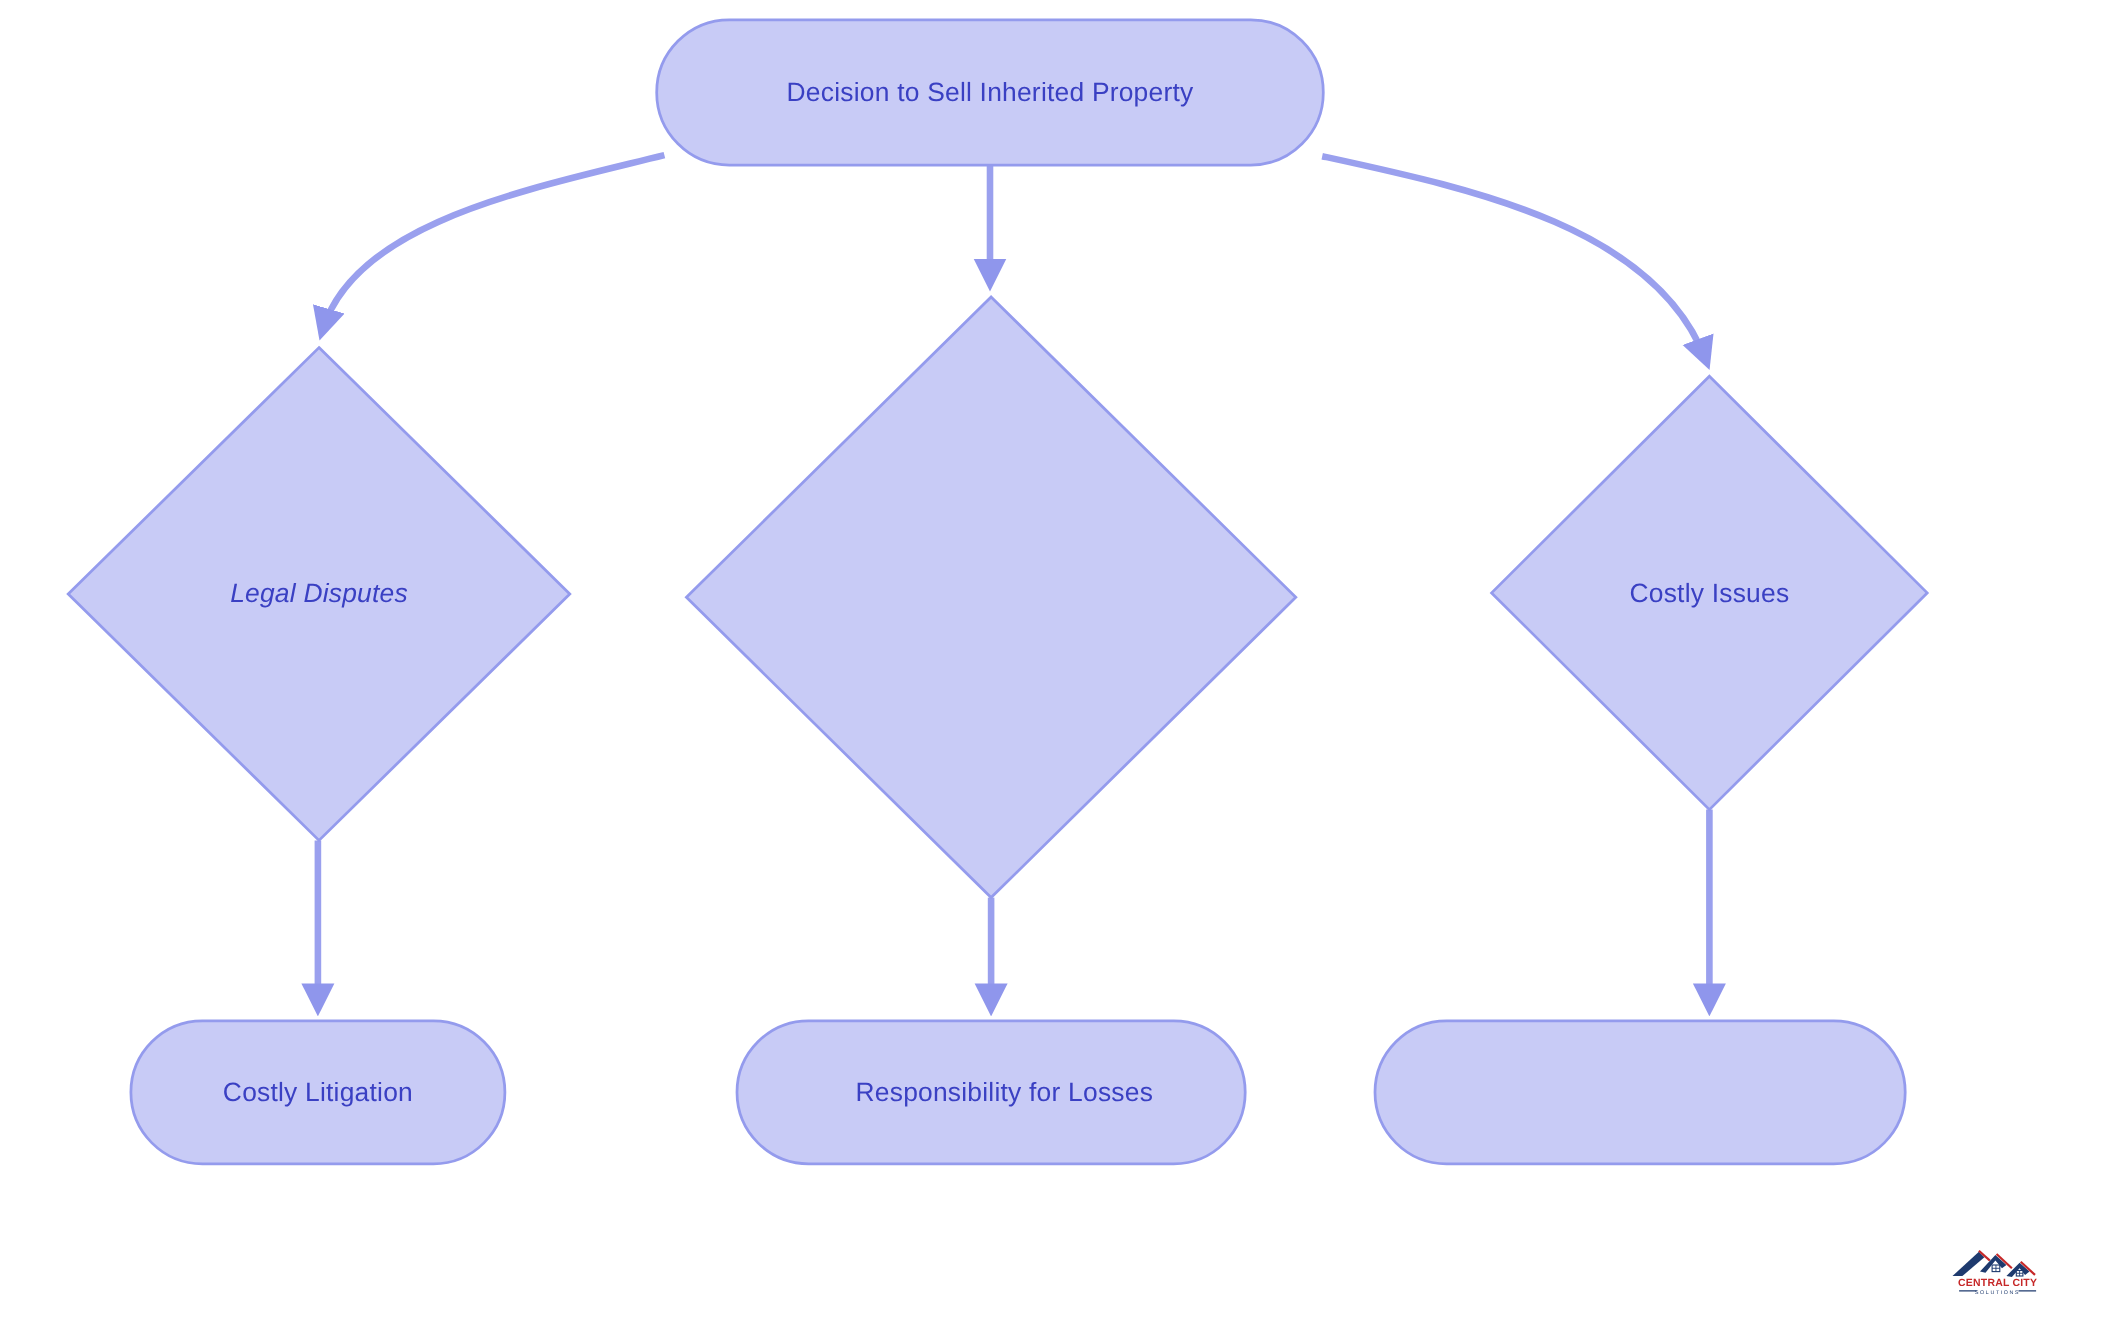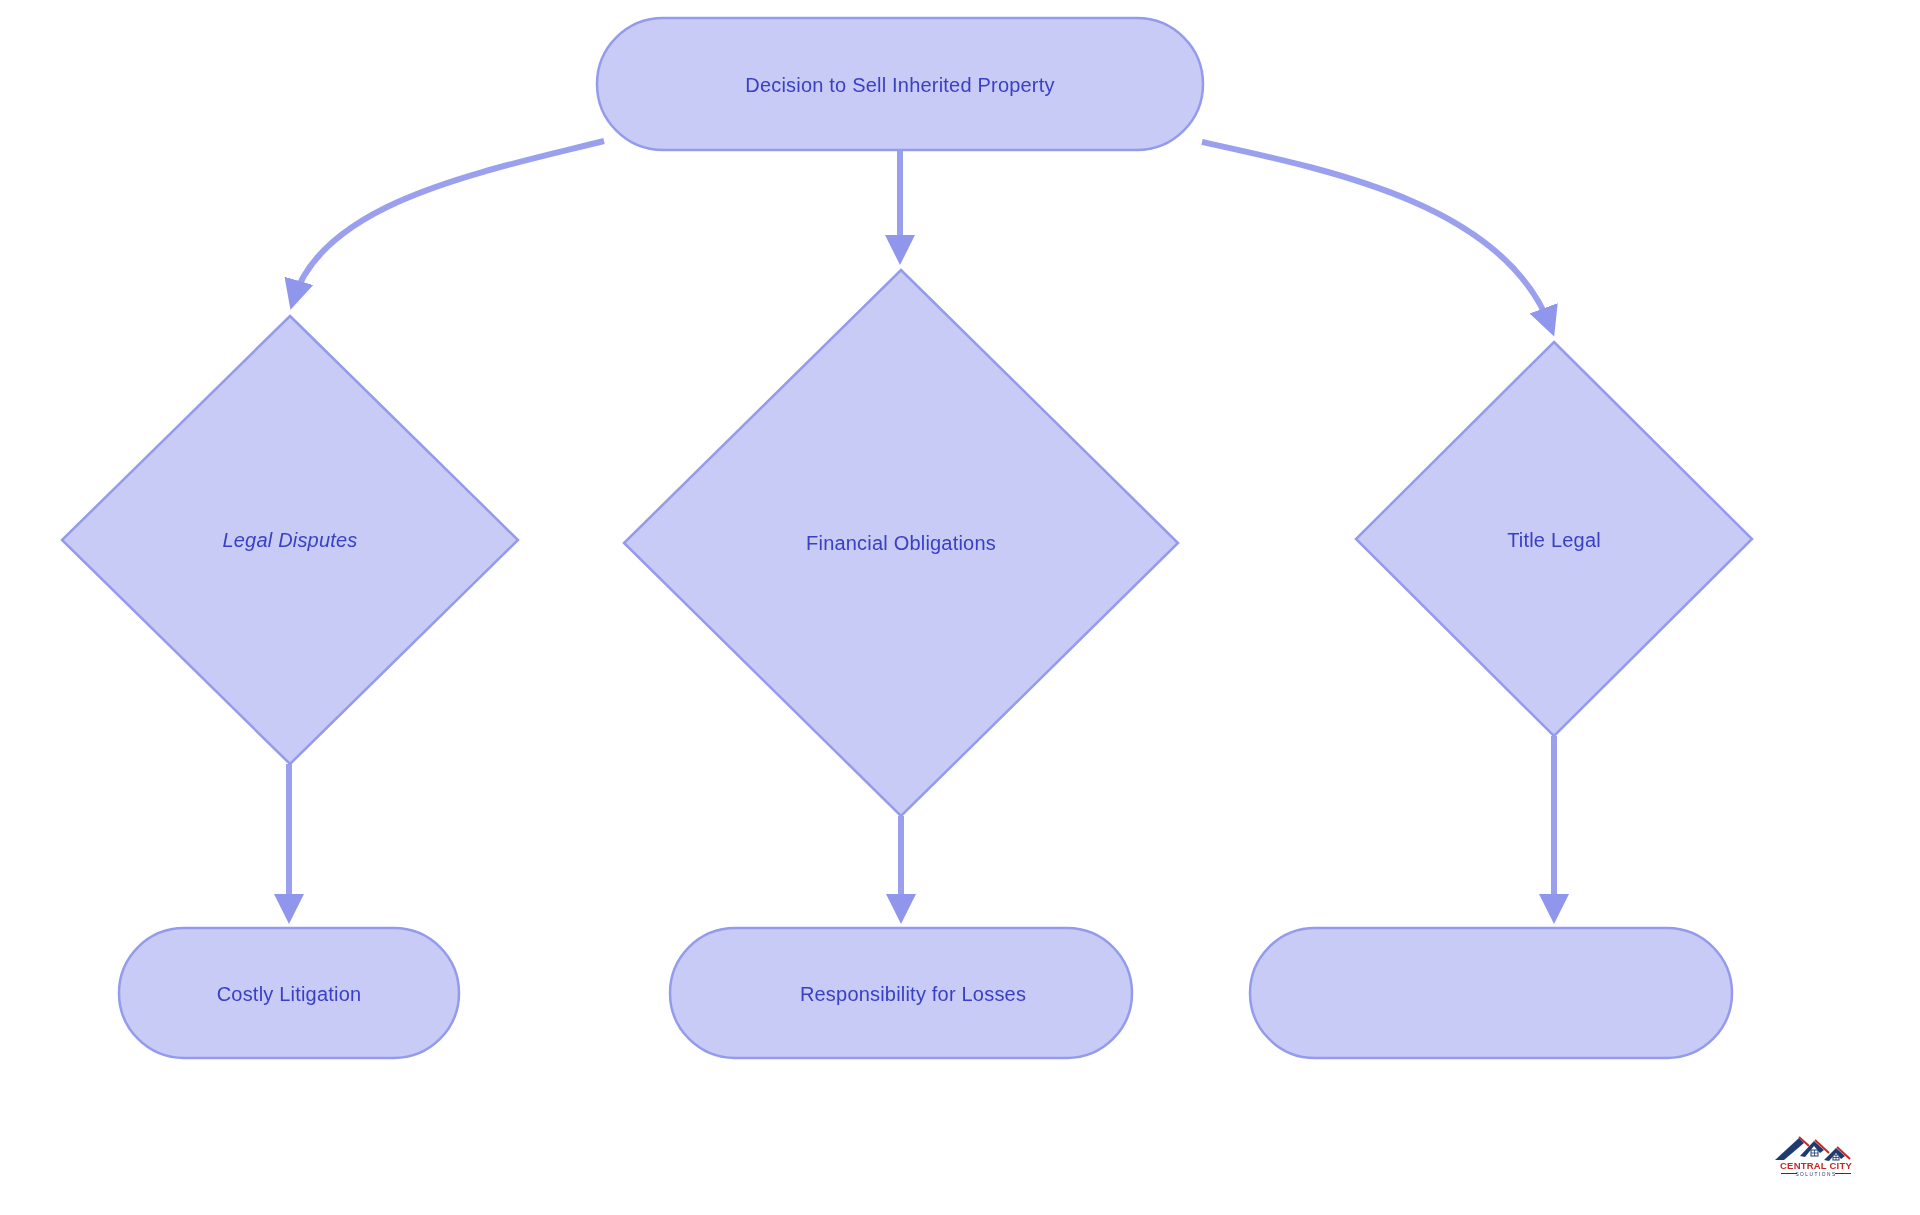--- a/index.html
+++ b/index.html
@@ -28,21 +28,21 @@
     stroke-width: 6;
   }
   .shape {
     fill: #c8cbf6;
     stroke: #949bed;
     stroke-width: 2.5;
   }
   .label {
     position: absolute;
     transform: translate(-50%, -50%);
-    font-size: 20px;
+    font-size: 24px;
     color: #3a40c3;
     white-space: nowrap;
     letter-spacing: 0.2px;
     text-align: center;
   }
   .logo {
     position: absolute;
     left: 1774px;
     top: 1130px;
     width: 84px;
@@ -91,22 +91,21 @@
       <polygon class="shape" points="1554,342 1752,539 1554,736 1356,539"></polygon>
 
       <rect class="shape" x="119" y="928" width="340" height="130" rx="65" ry="65"></rect>
       <rect class="shape" x="670" y="928" width="462" height="130" rx="65" ry="65"></rect>
       <rect class="shape" x="1250" y="928" width="482" height="130" rx="65" ry="65"></rect>
     </g>
   </svg>
 
   <div class="label" style="left:900px; top:85px;">Decision to Sell Inherited Property</div>
   <div class="label" style="left:290px; top:540px;font-style:italic;">Legal Disputes</div>
-  <div class="label" style="left:901px; top:543px;">Financial Obligations</div>
-  <div class="label" style="left:1554px; top:540px;">Title Legal</div>
+  <div class="label" style="left:1554px; top:540px;">Costly Issues</div>
   <div class="label" style="left:289px; top:994px;text-align:center;">Costly Litigation</div>
   <div class="label" style="left:901px; top:994px;margin-left:12px;">Responsibility for Losses</div>
 
   <svg class="logo" viewBox="0 0 84 50">
     <g>
       <polygon points="1,30 25,8 30,13 10,30" fill="#1e3a6e"></polygon>
       <path d="M25,7 L35,16" stroke="#c62828" stroke-width="2" fill="none"></path>
 
       <polygon points="26,26 40,11 50,20 46,23 40,16 31,27" fill="#1e3a6e"></polygon>
       <path d="M41,10 L55,23" stroke="#c62828" stroke-width="2" fill="none"></path>

